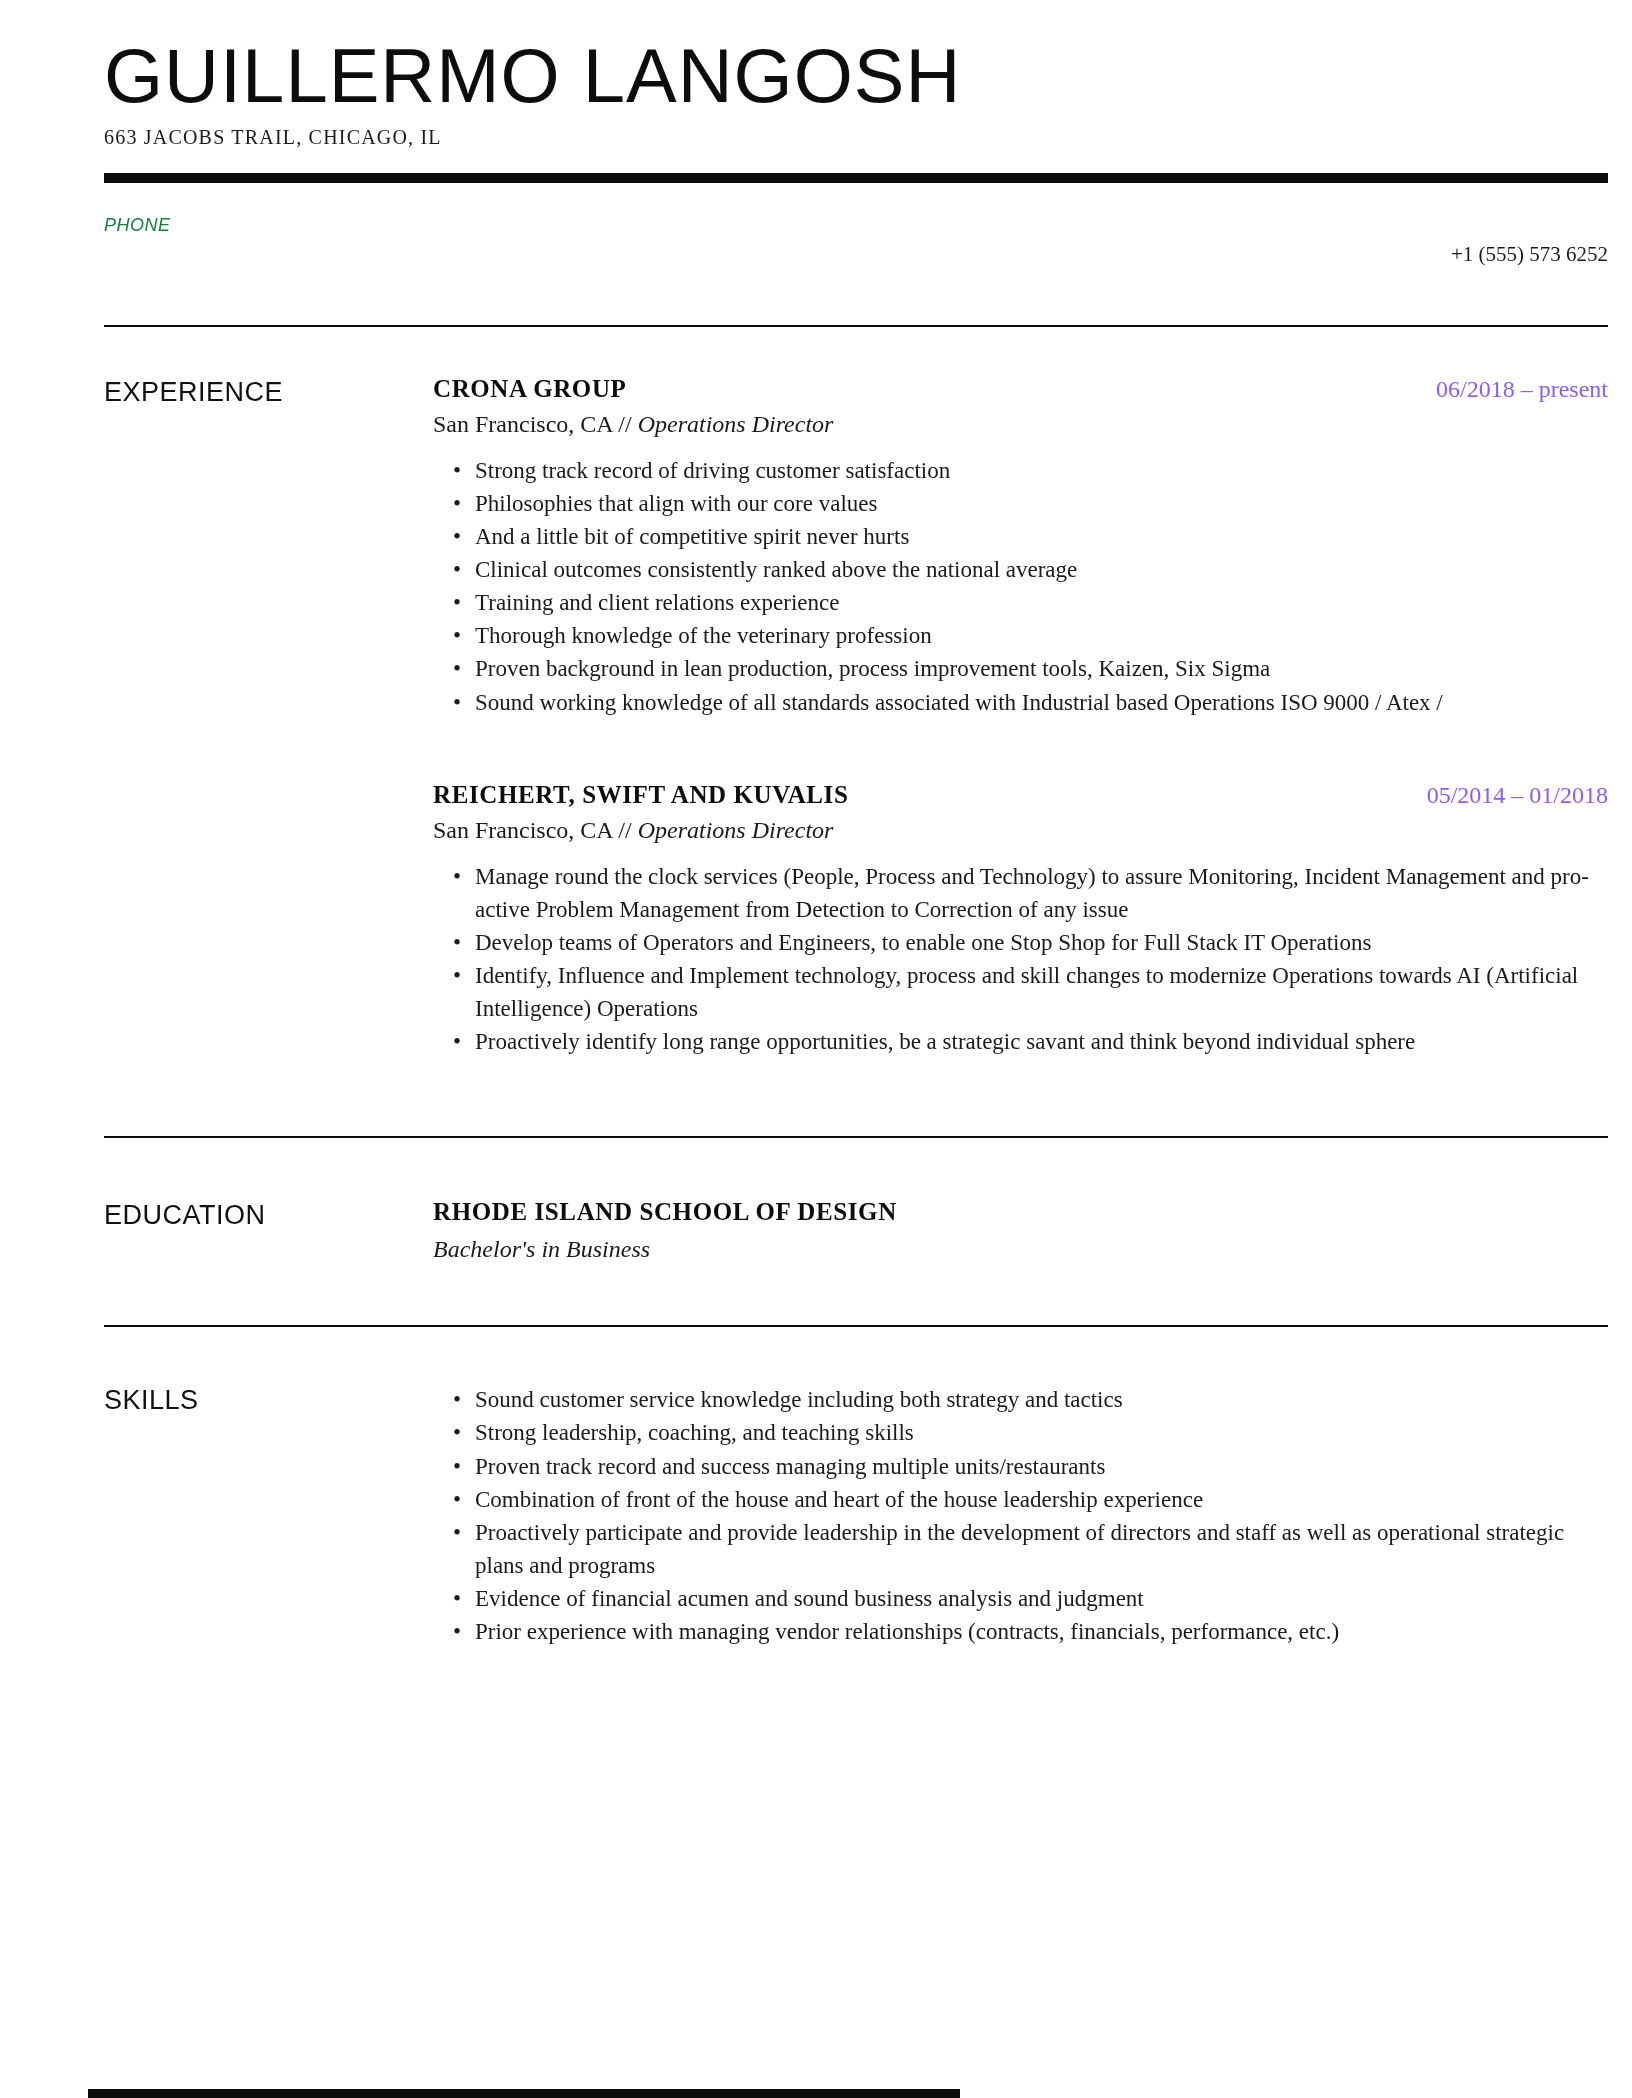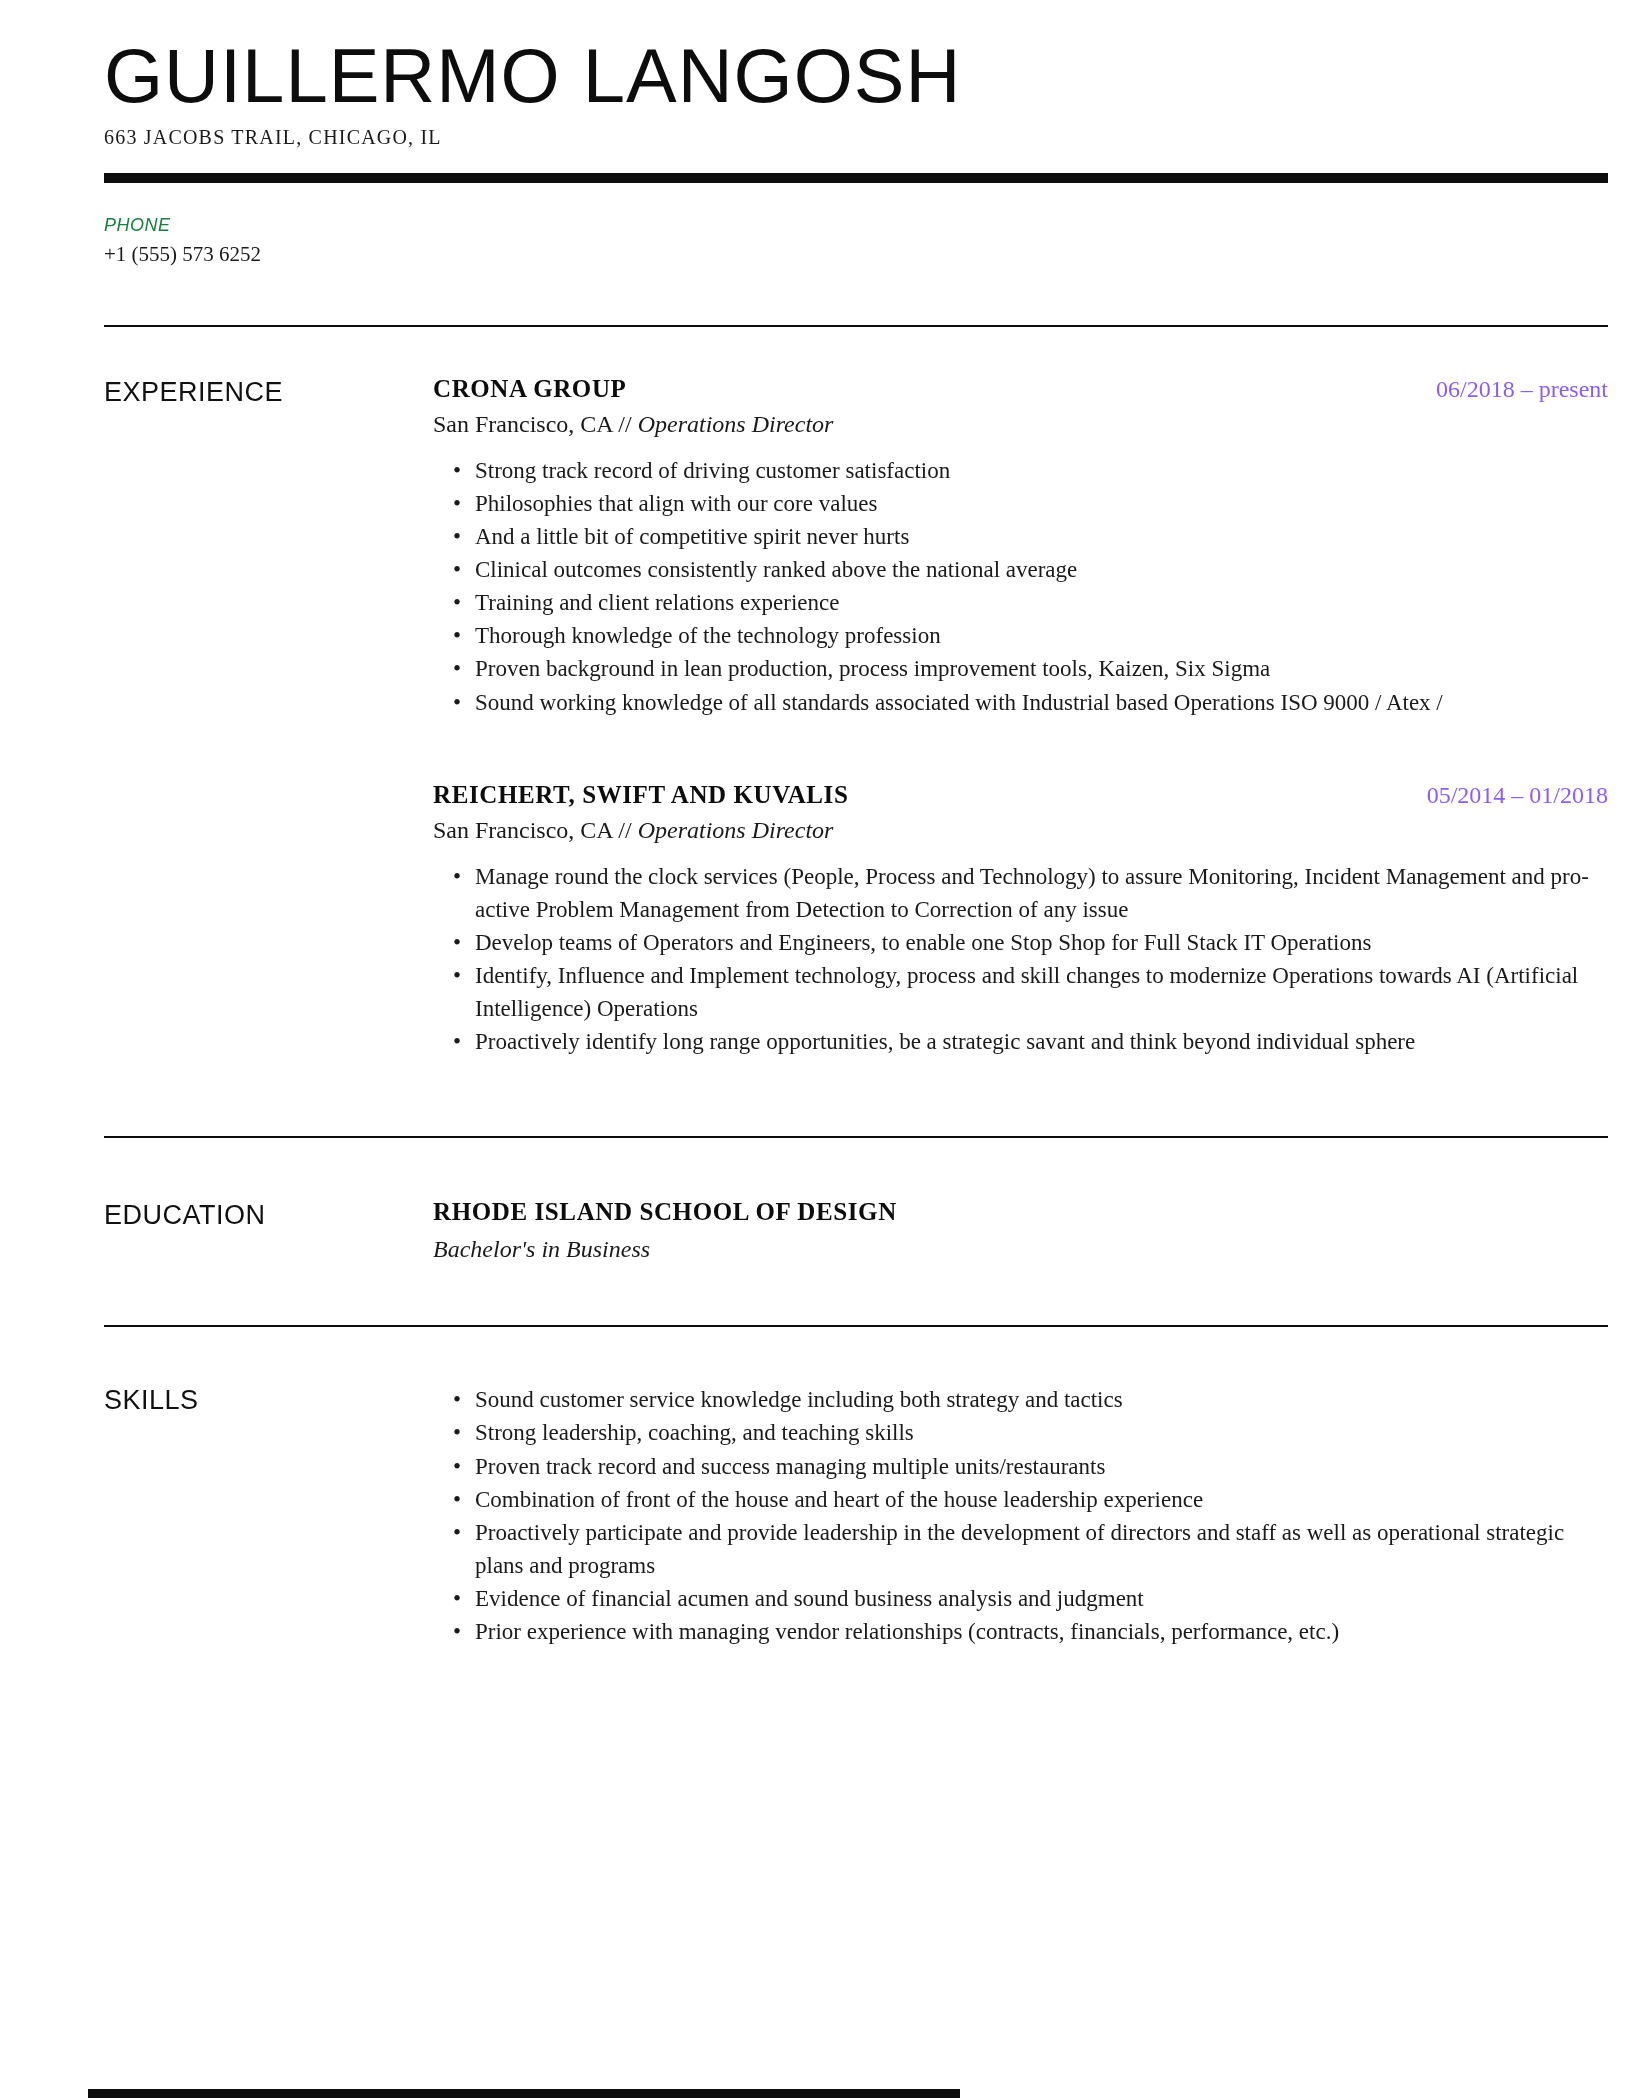--- a/index.html
+++ b/index.html
@@ -42,20 +42,21 @@
     font-size: 18px;
     letter-spacing: 0.5px;
     color: #15803d;
     font-style: italic;
   }
   .phone-value {
     font-family: "Liberation Serif", serif;
     font-size: 21px;
     margin-top: 6px;
     color: #1a1a1a;
+    text-align: right;
   }
   .thin-rule {
     height: 2px;
     background: #0d0d0d;
   }
   .rule-after-contact { margin-top: 58px; }
 
   
   .section {
     display: flex;
@@ -175,21 +176,21 @@
         <div class="job-subhead">
           <span>San Francisco, CA //</span>
           <span class="job-title-italic">Operations Director</span>
         </div>
         <ul class="bullets">
             <li>Strong track record of driving customer satisfaction</li>
             <li>Philosophies that align with our core values</li>
             <li>And a little bit of competitive spirit never hurts</li>
             <li>Clinical outcomes consistently ranked above the national average</li>
             <li>Training and client relations experience</li>
-            <li>Thorough knowledge of the technology profession</li>
+            <li>Thorough knowledge of the veterinary profession</li>
             <li>Proven background in lean production, process improvement tools, Kaizen, Six Sigma</li>
             <li>Sound working knowledge of all standards associated with Industrial based Operations ISO 9000 / Atex /</li>
           </ul>
       </div>
 
       <div class="job">
         <div class="job-head">
           <span class="company">REICHERT, SWIFT AND KUVALIS</span>
           <span class="dates">05/2014 – 01/2018</span>
         </div>

